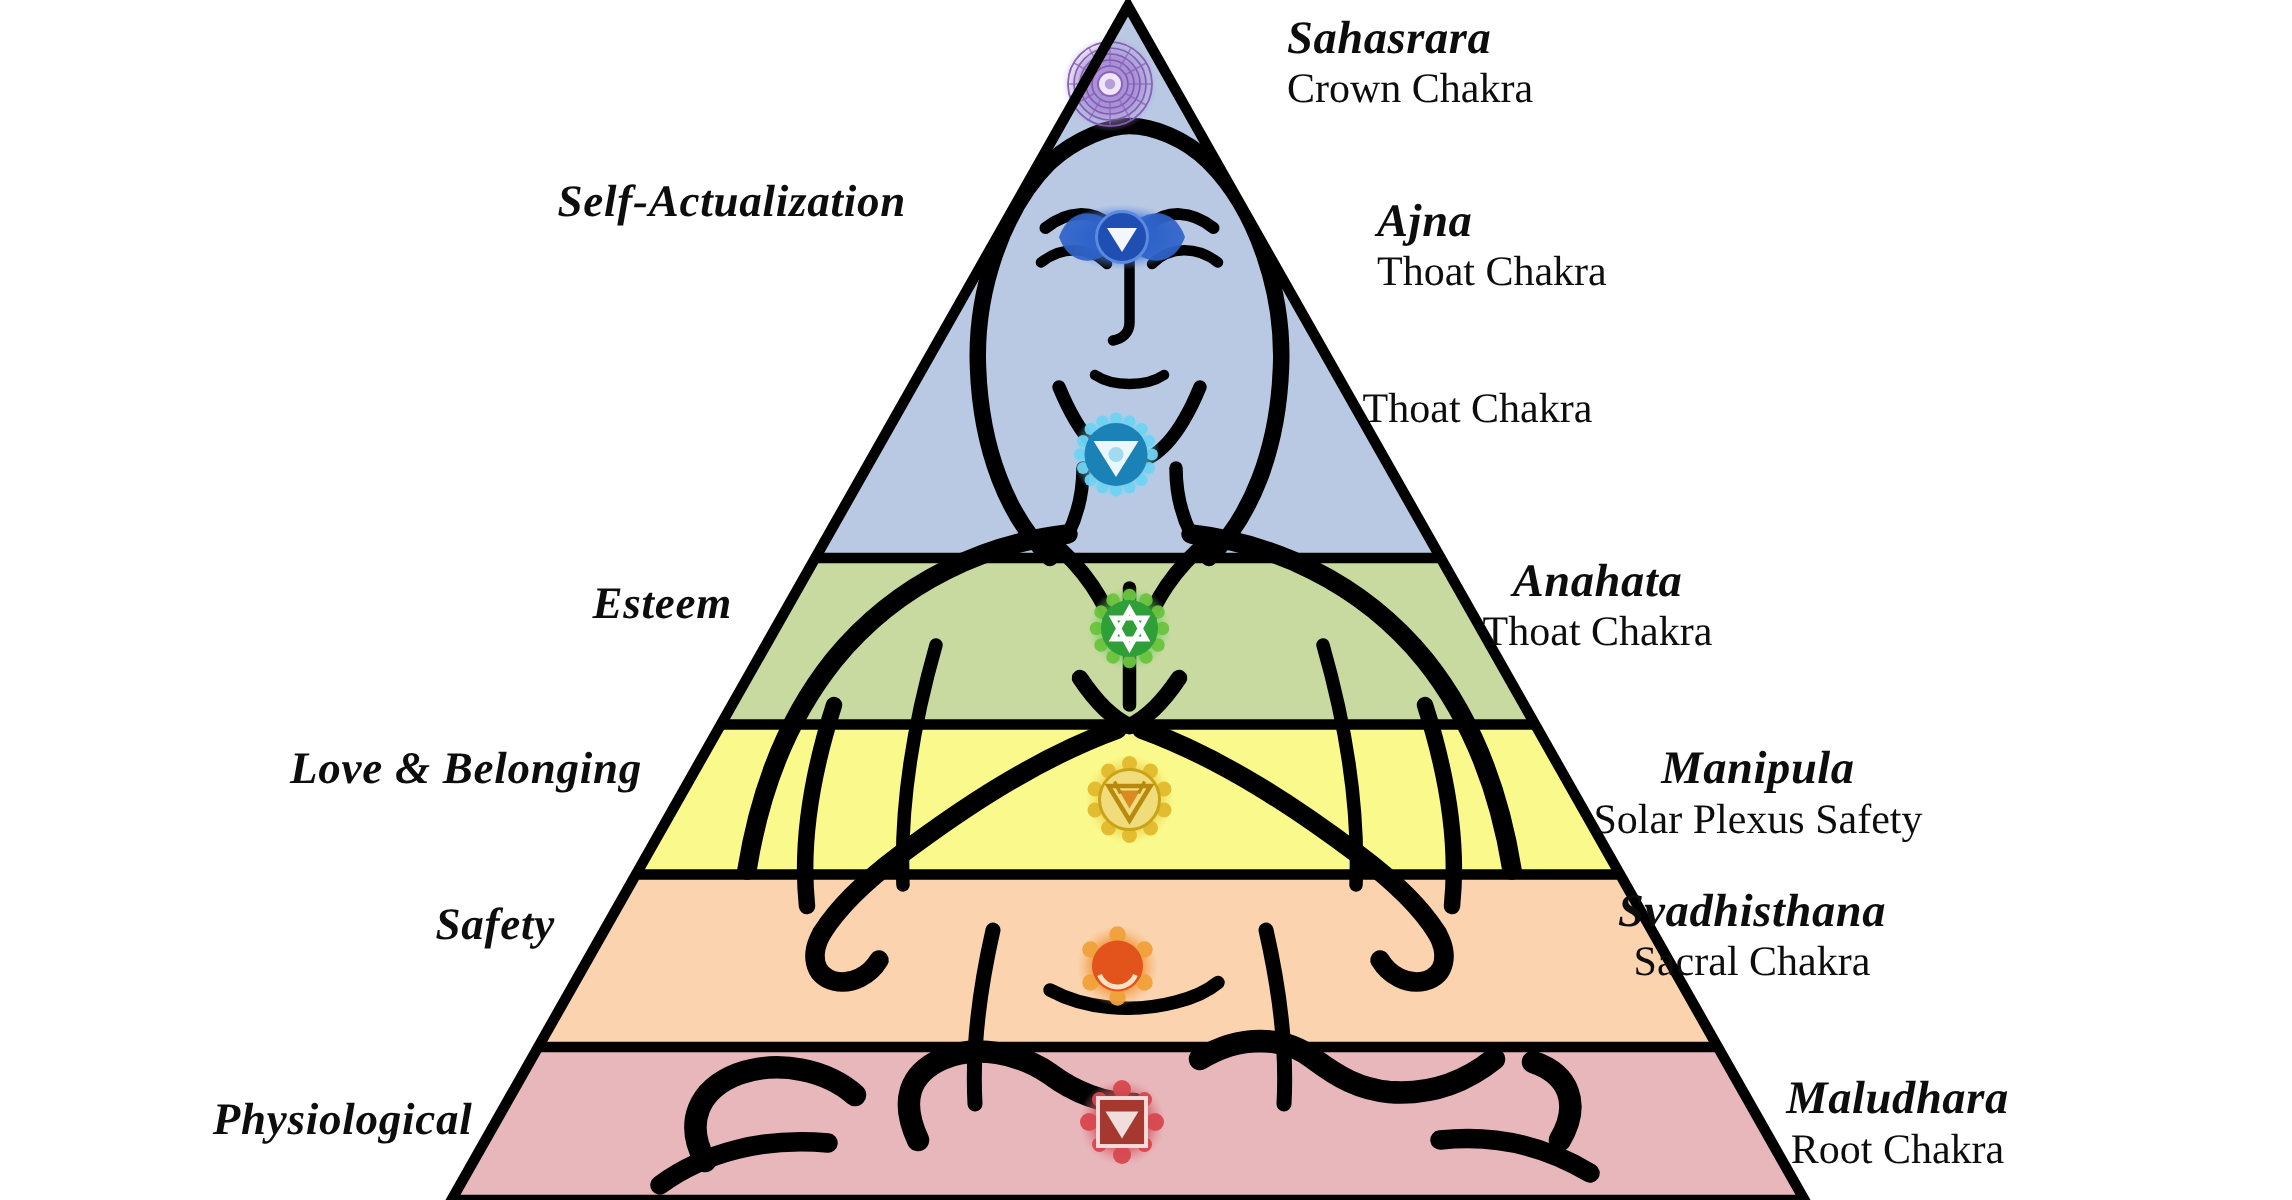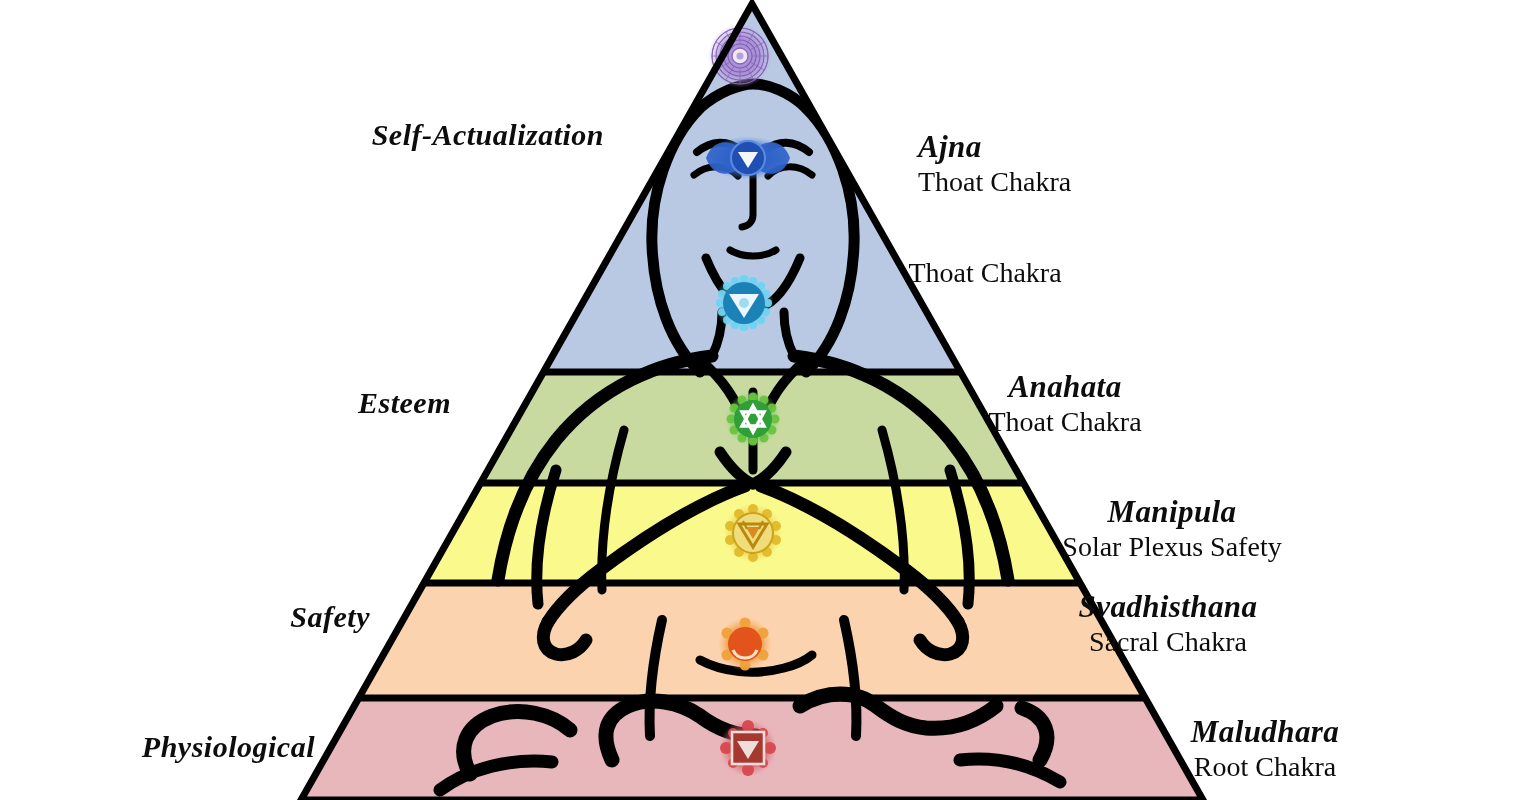--- a/index.html
+++ b/index.html
@@ -313,27 +313,32 @@
         <line x1="0" y1="372" x2="1528" y2="372"></line>
         <line x1="0" y1="483" x2="1528" y2="483"></line>
         <line x1="0" y1="583" x2="1528" y2="583"></line>
         <line x1="0" y1="698" x2="1528" y2="698"></line>
       </g>
     </g>
   </svg>
 
   <div class="label need-label rt" style="left:604px; top:118px;">Self-Actualization</div>
 
-  <div class="label need-label rt" style="left:451px; top:386px;">Esteem</div>
-
+  <div class="label need-label rt" style="left:488px; top:386px;">Esteem</div>
+
+  <div class="label need-label rt" style="left:428px; top:496px;">Love &amp; Belonging</div>
 
   <div class="label need-label rt" style="left:370px; top:600px;">Safety</div>
 
   <div class="label need-label rt" style="left:315px; top:730px;">Physiological</div>
 
+  <div class="label chakra-block" style="left:858px; top:8px;">
+    <span class="chakra-sanskrit">Sahasrara</span>
+    <span class="chakra-english">Crown Chakra</span>
+  </div>
 
   <div class="label chakra-block" style="left:918px; top:130px;">
     <span class="chakra-sanskrit">Ajna</span>
     <span class="chakra-english">Thoat Chakra</span>
   </div>
 
   <div class="label chakra-block right-center" style="left: 985px; top: 256px; transform: translateX(-50%);">
     <span class="chakra-english">Thoat Chakra</span>
   </div>
 

